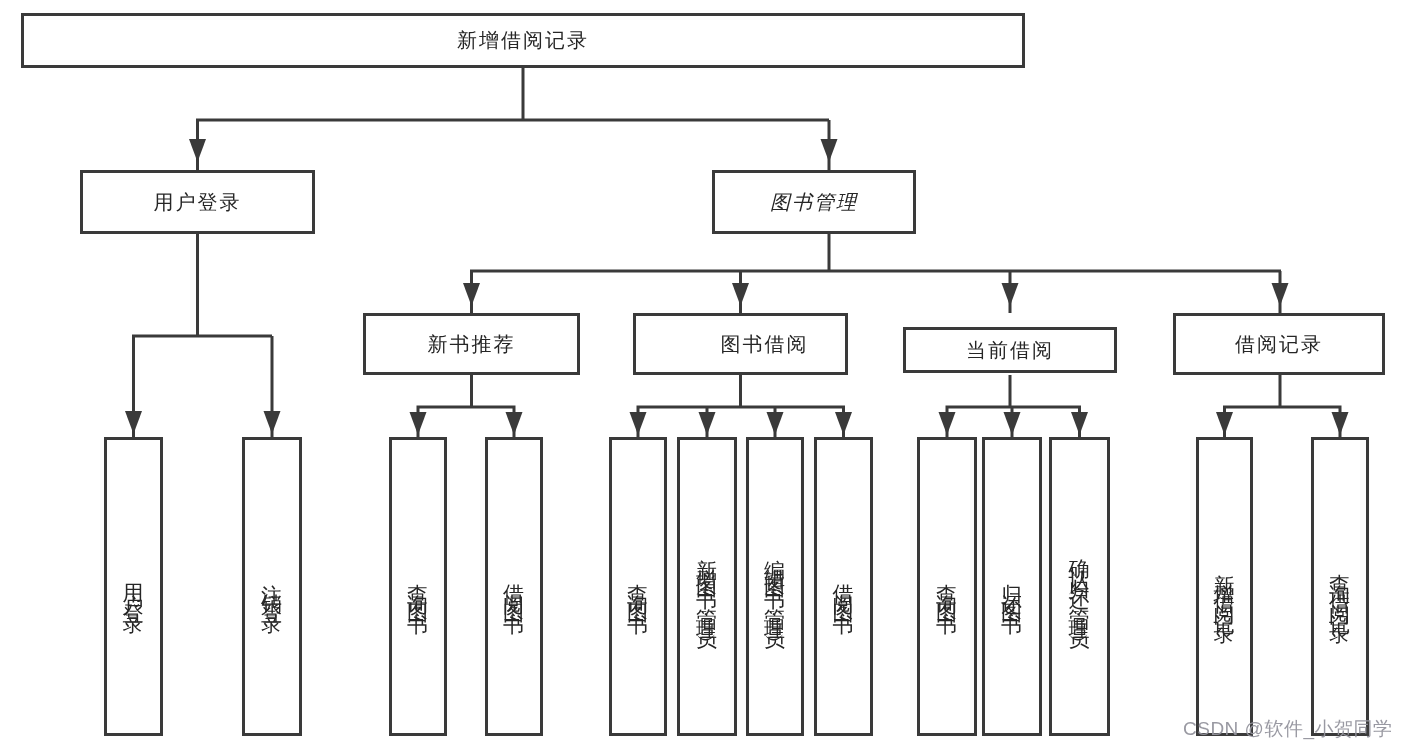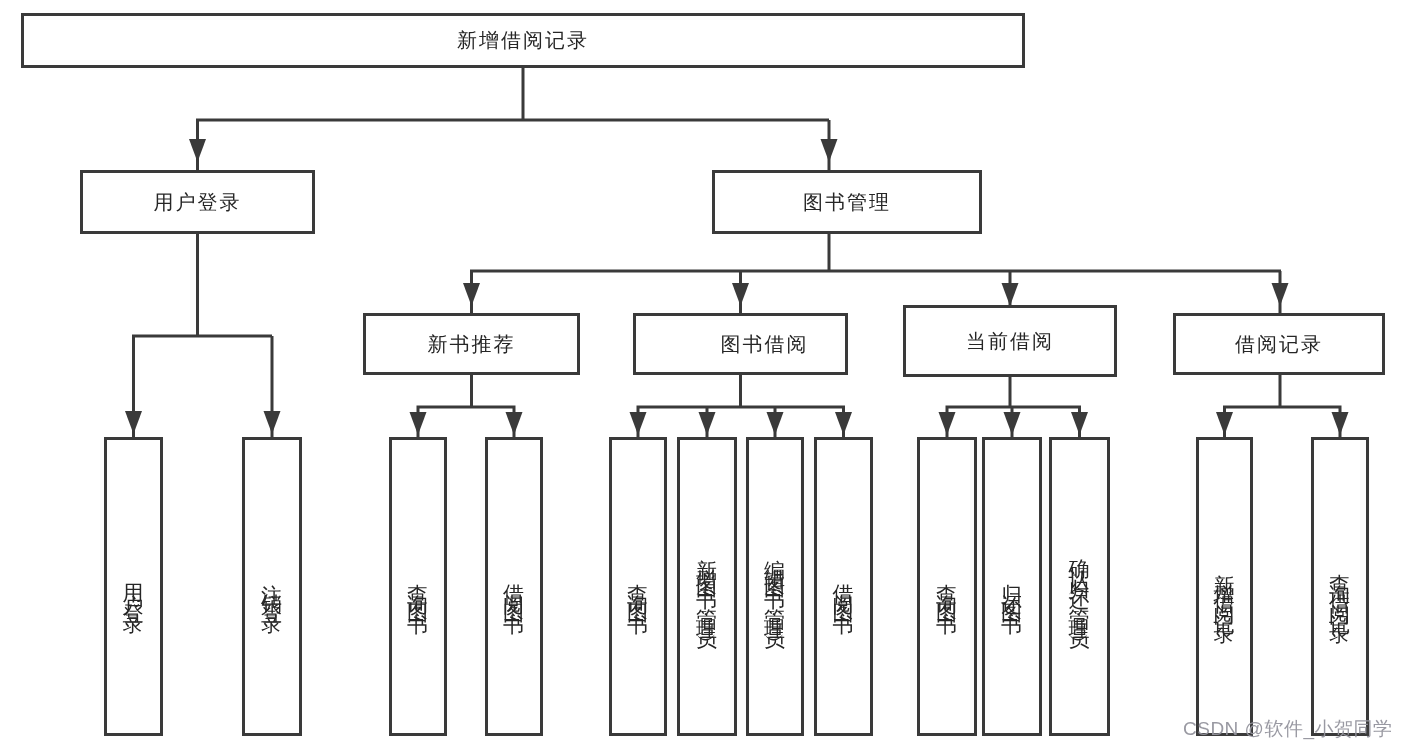--- a/index.html
+++ b/index.html
@@ -98,31 +98,31 @@
     </g>
   </svg>
 
   <div class="box hnode" style="left:21px; top:13px; width:1004px; height:55px;">
     <span>新增借阅记录</span>
   </div>
 
   <div class="box hnode" style="left:80px; top:170px; width:235px; height:64px;">
     <span>用户登录</span>
   </div>
-  <div class="box hnode" style="left:712px; top:170px; width:270px; height:64px;">
+  <div class="box hnode" style="left:712px; top:170px; width:204px; height:64px;font-style:italic;">
     <span>图书管理</span>
   </div>
 
   <div class="box hnode" style="left:363px; top:313px; width:217px; height:62px;">
     <span>新书推荐</span>
   </div>
   <div class="box hnode" style="left:633px; top:313px; width:215px; height:62px;padding-left:48px;">
     <span>图书借阅</span>
   </div>
-  <div class="box hnode" style="left:903px; top:305px; width:214px; height:72px;">
+  <div class="box hnode" style="left:903px; top:327px; width:214px; height:46px;">
     <span>当前借阅</span>
   </div>
   <div class="box hnode" style="left:1173px; top:313px; width:212px; height:62px;">
     <span>借阅记录</span>
   </div>
 
   <div class="box leaf" style="left:104px; top:437px; width:59px; height:299px;">
     <span class="vtext">用户登录</span>
   </div>
   <div class="box leaf" style="left:242px; top:437px; width:60px; height:299px;">

